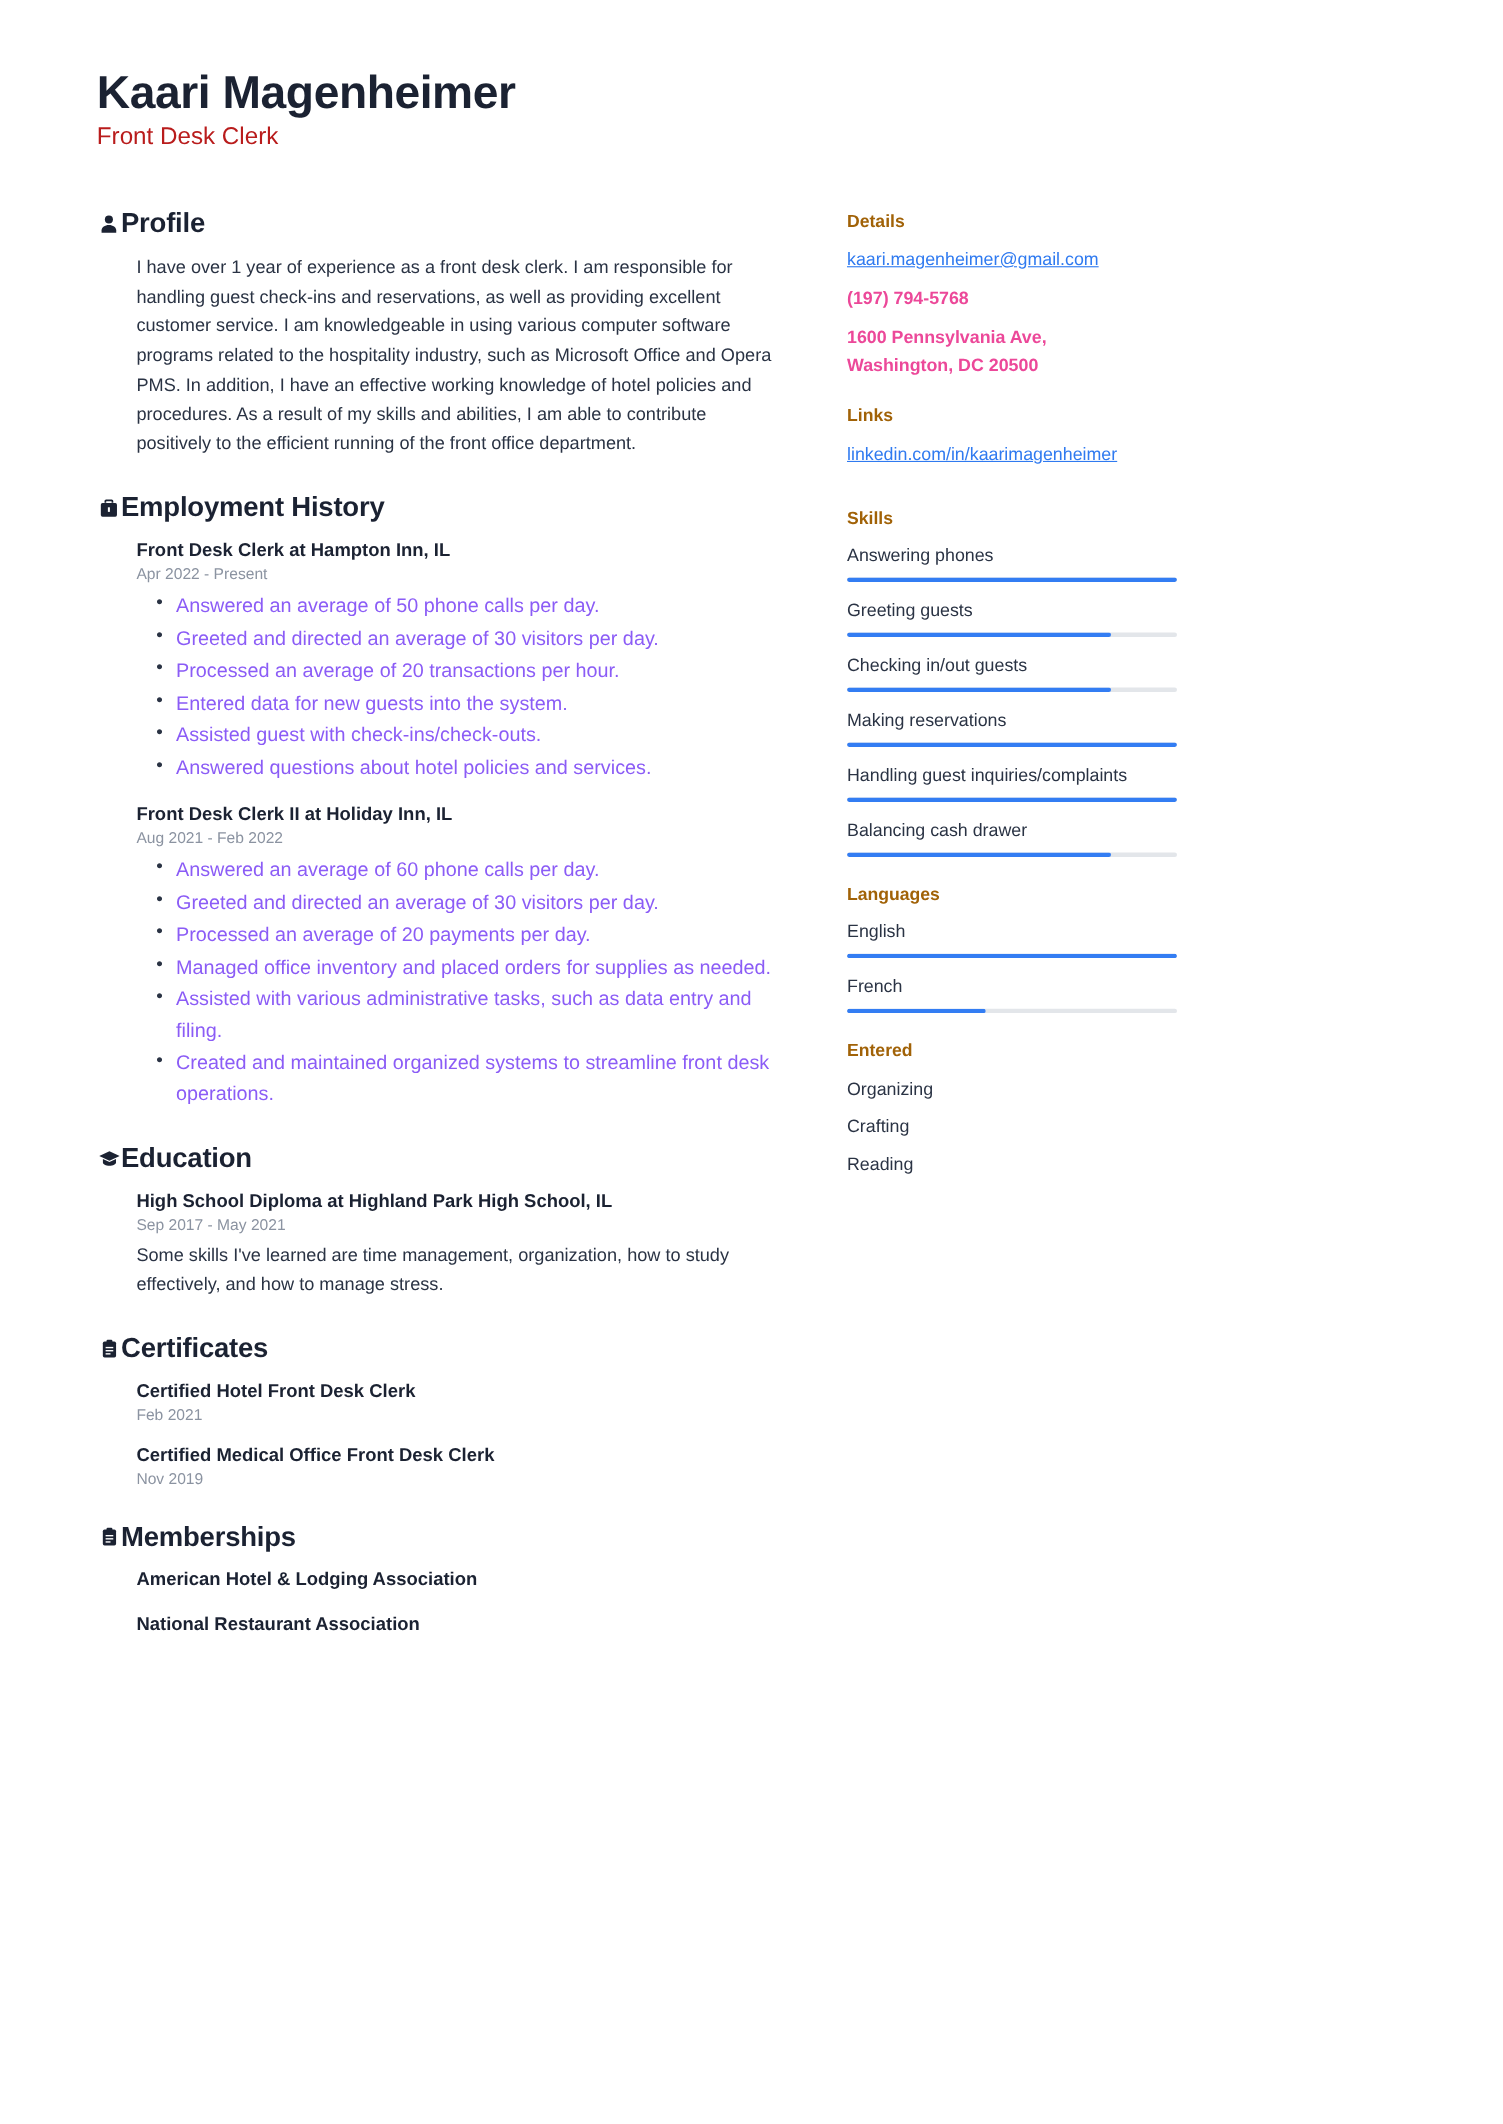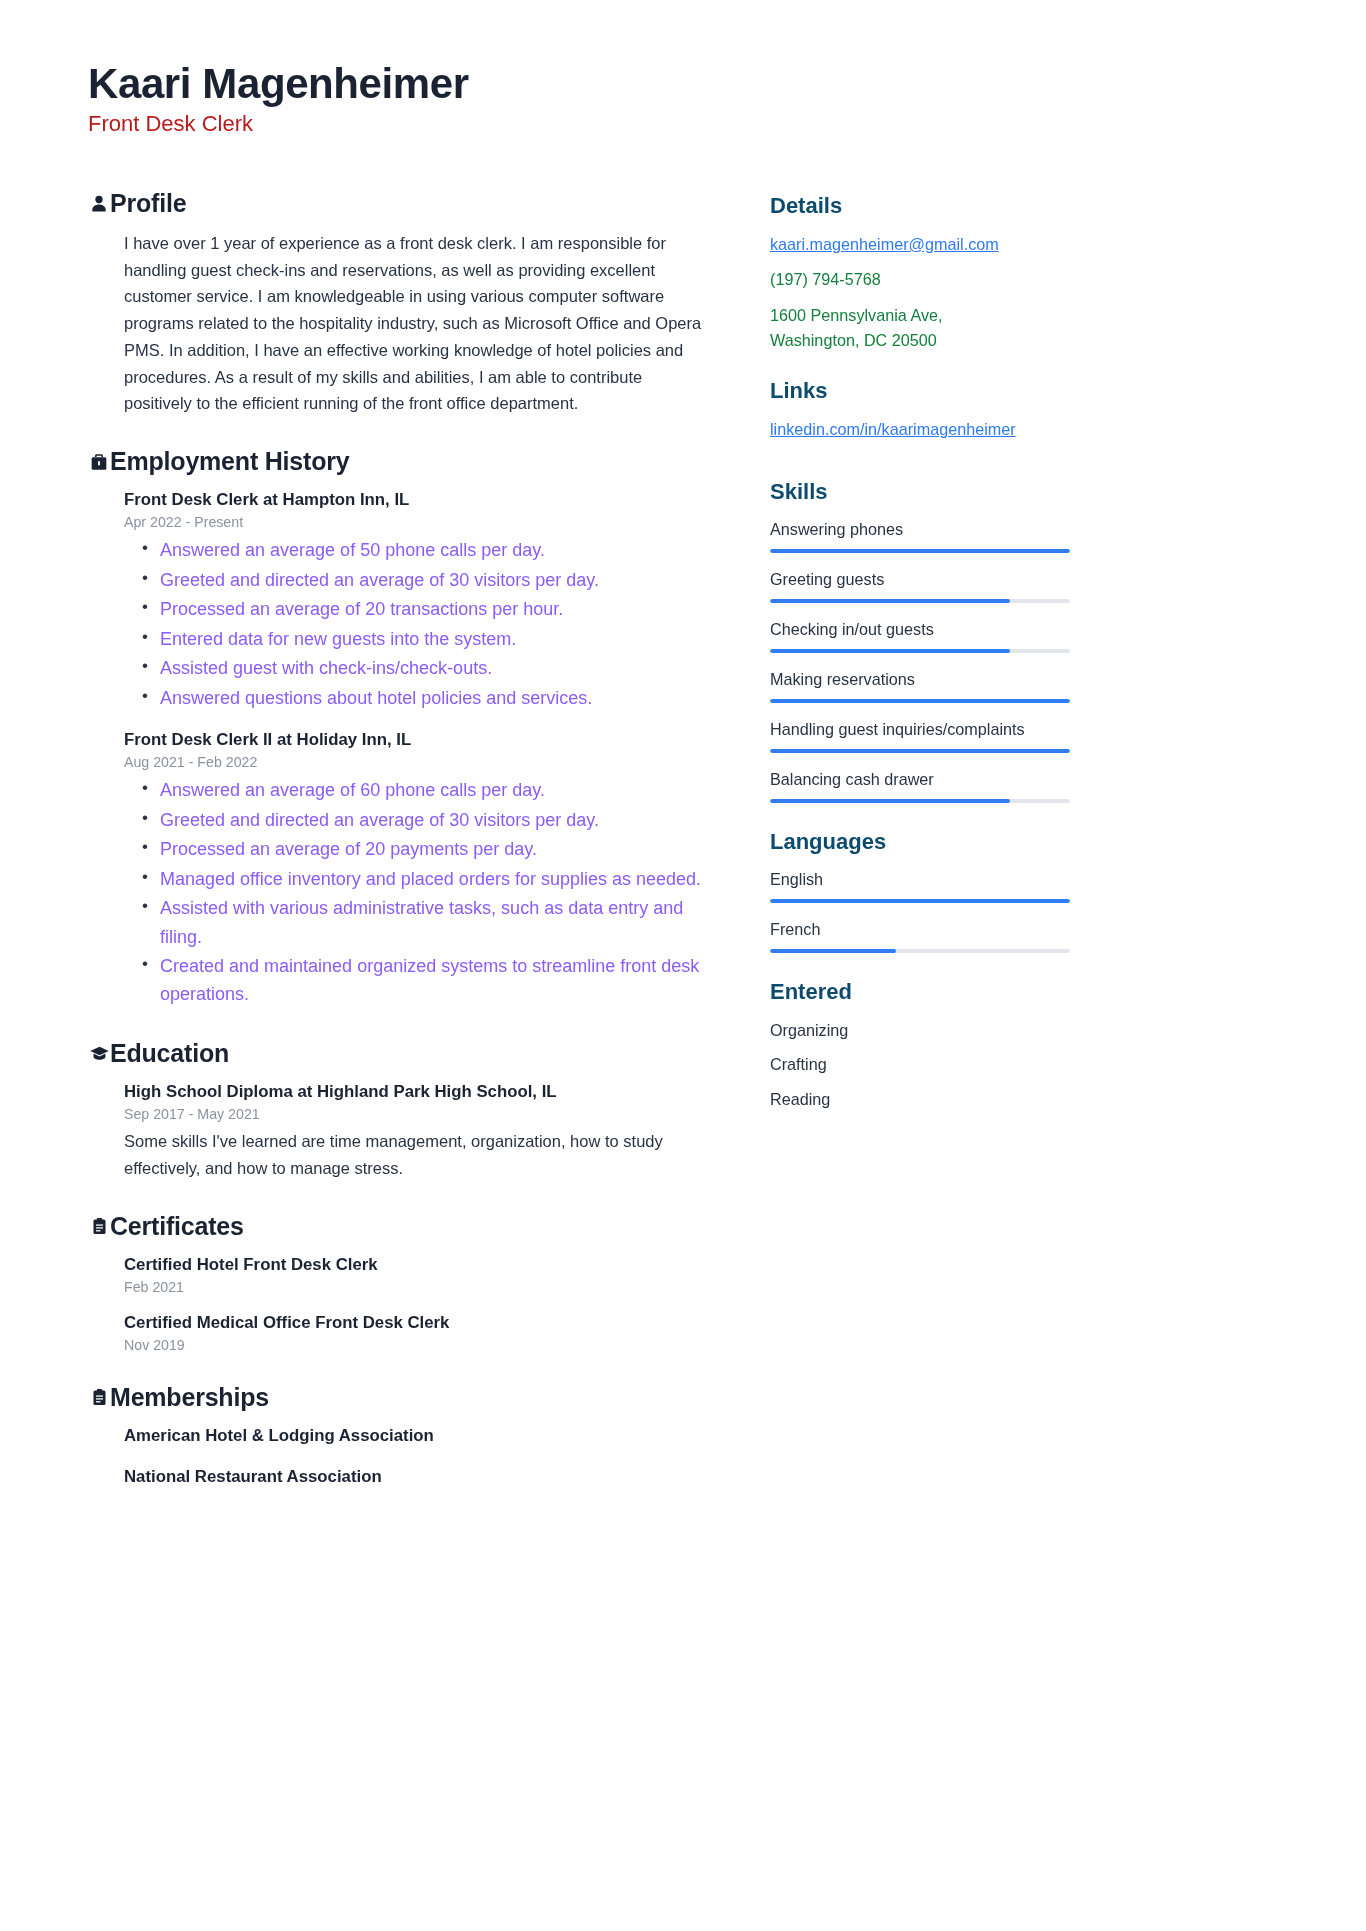--- a/index.html
+++ b/index.html
@@ -115,30 +115,31 @@
     position: absolute;
     left: 18px;
     top: -1px;
     font-size: 17px;
     color: #2a3344;
   }
 
   
   .side-block { margin-bottom: 26px; }
   .side-title {
-    font-size: 22px;
+    font-size: 16px;
     font-weight: bold;
-    color: #0c4a6e;
+    color: #a16207;
     margin-bottom: 13px;
   }
   .side-text {
     font-size: 16.2px;
     line-height: 1.52;
-    color: #15803d;
+    color: #ec4899;
     margin-bottom: 11px;
+    font-weight: bold;
   }
   .side-text:last-child { margin-bottom: 0; }
   .side-link {
     font-size: 16.2px;
     line-height: 1.5;
     color: #2f7af0;
     text-decoration: underline;
     display: inline-block;
     margin-bottom: 11px;
     word-break: break-word;

